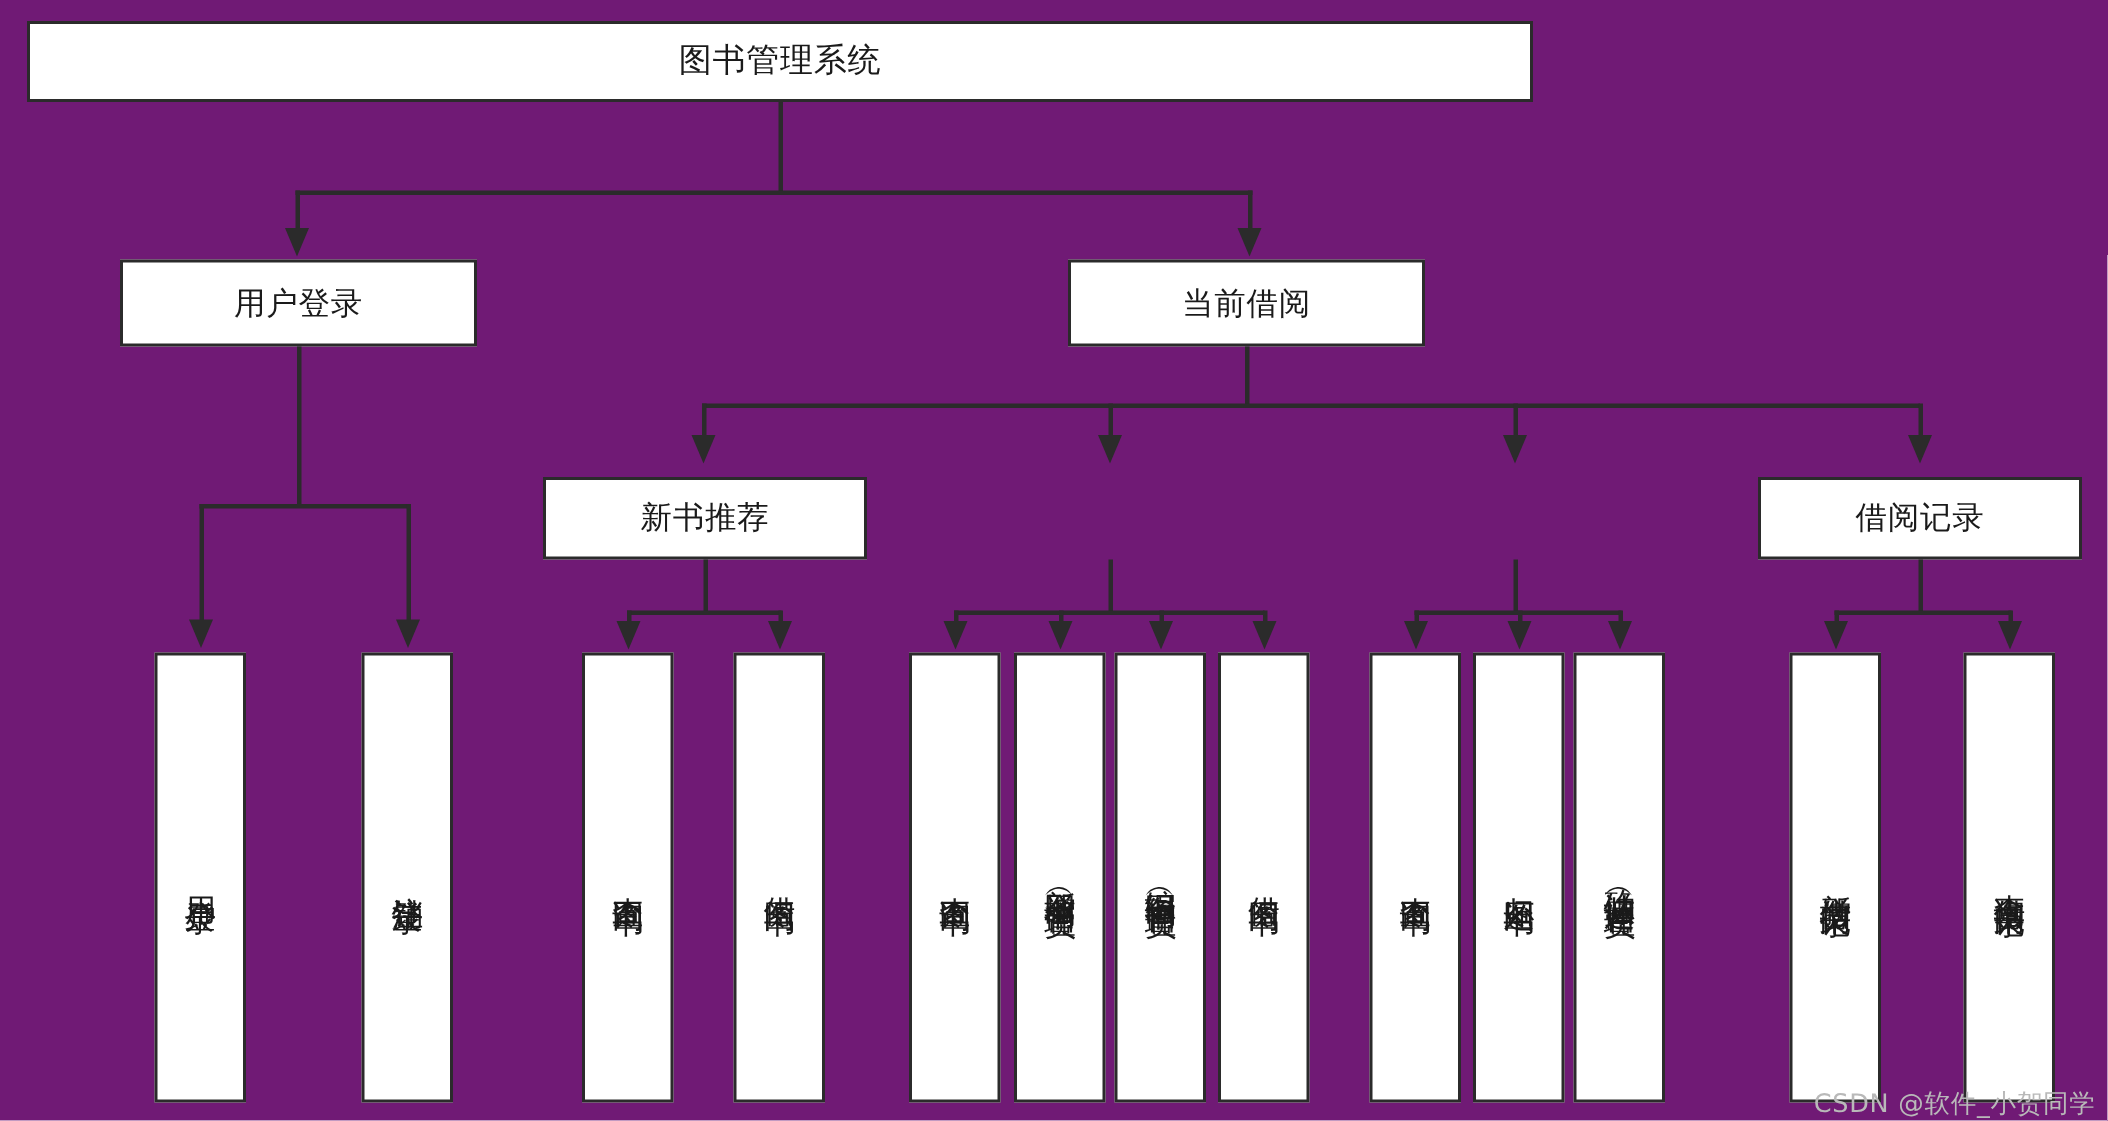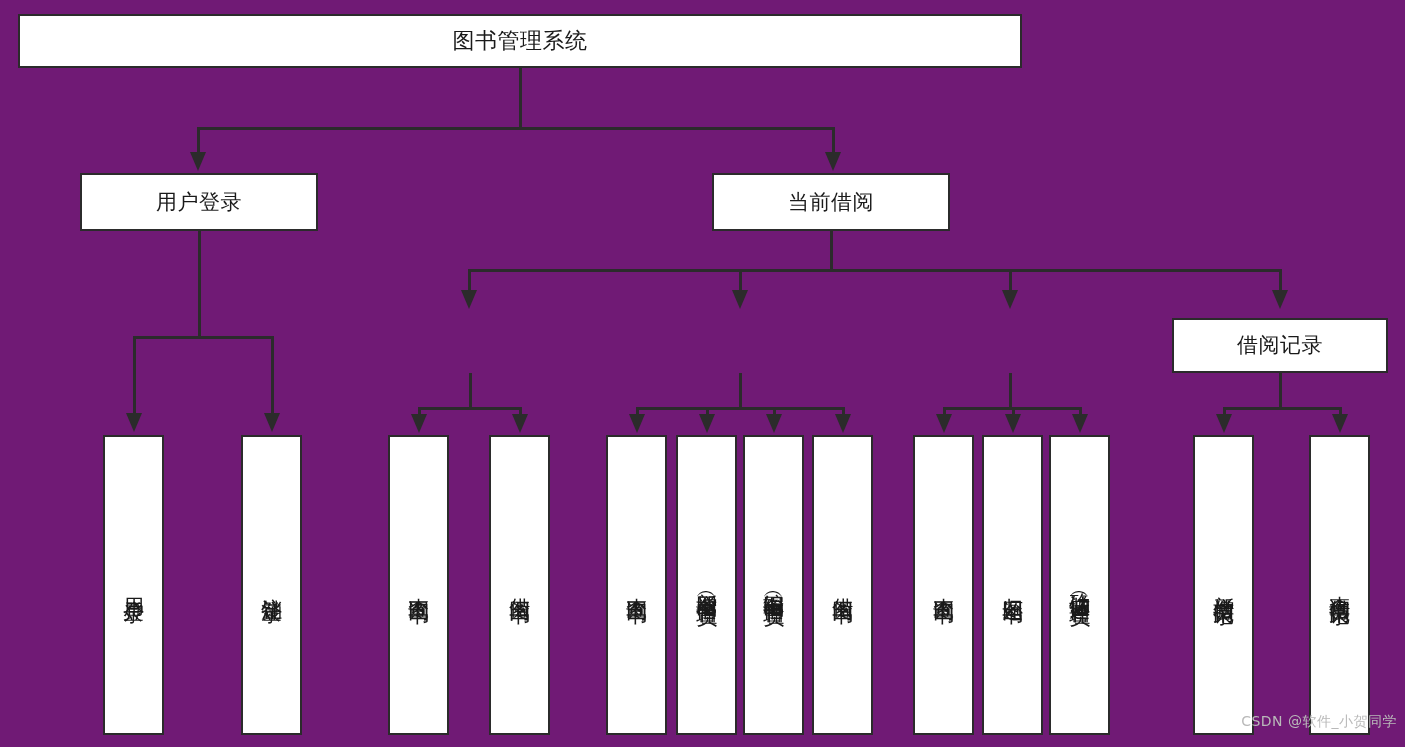--- a/index.html
+++ b/index.html
@@ -55,22 +55,22 @@
     position: absolute;
     width: 0;
     height: 0;
     border-left: 8px solid transparent;
     border-right: 8px solid transparent;
     border-top: 19px solid #2b2b2b;
   }
   #watermark {
     position: absolute;
     right: 8px;
-    bottom: 16px;
-    font-size: 14px;
+    bottom: 0;
+    font-size: 17px;
     color: #b9b9b9;
     white-space: nowrap;
     letter-spacing: 0.5px;
   }
 </style>
 </head>
 <body>
 
 <div id="canvas">
 
@@ -107,20 +107,23 @@
   <div class="edge h" style="left:468px; top:269px; width:812px;"></div>
   <div class="edge v" style="left:468px; top:269px; height:24px;"></div>
   <div class="arrow" style="left:461px; top:290px;"></div>
   <div class="edge v" style="left:739px; top:269px; height:24px;"></div>
   <div class="arrow" style="left:732px; top:290px;"></div>
   <div class="edge v" style="left:1009px; top:269px; height:24px;"></div>
   <div class="arrow" style="left:1002px; top:290px;"></div>
   <div class="edge v" style="left:1279px; top:269px; height:24px;"></div>
   <div class="arrow" style="left:1272px; top:290px;"></div>
 
+  <div class="node" style="left:362px; top:318px; width:216px; height:55px;">
+    <span class="label">新书推荐</span>
+  </div>
   <div class="node" style="left:1172px; top:318px; width:216px; height:55px;">
     <span class="label">借阅记录</span>
   </div>
 
   <div class="edge v" style="left:469px; top:373px; height:36px;"></div>
   <div class="edge h" style="left:418px; top:407px; width:103px;"></div>
   <div class="edge v" style="left:418px; top:407px; height:12px;"></div>
   <div class="arrow" style="left:411px; top:414px;"></div>
   <div class="edge v" style="left:519px; top:407px; height:12px;"></div>
   <div class="arrow" style="left:512px; top:414px;"></div>

